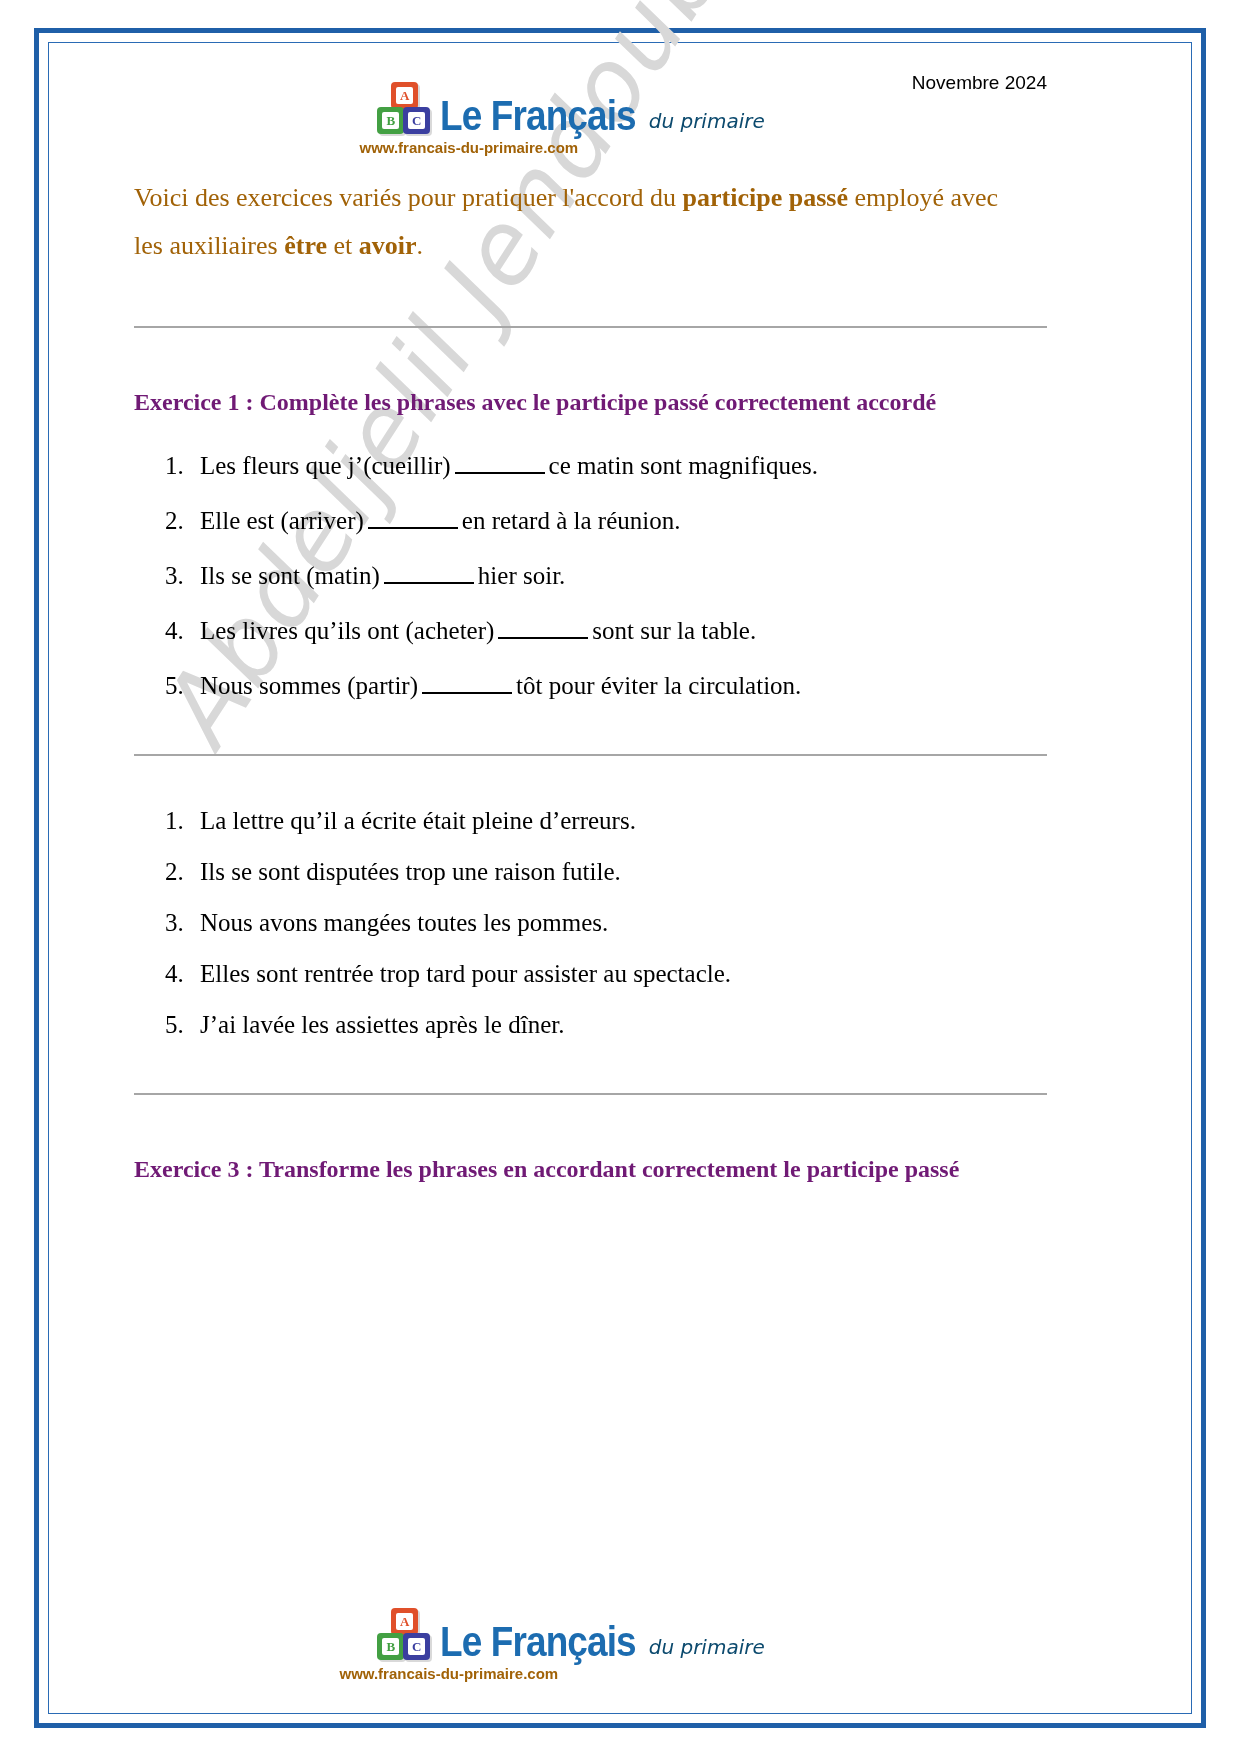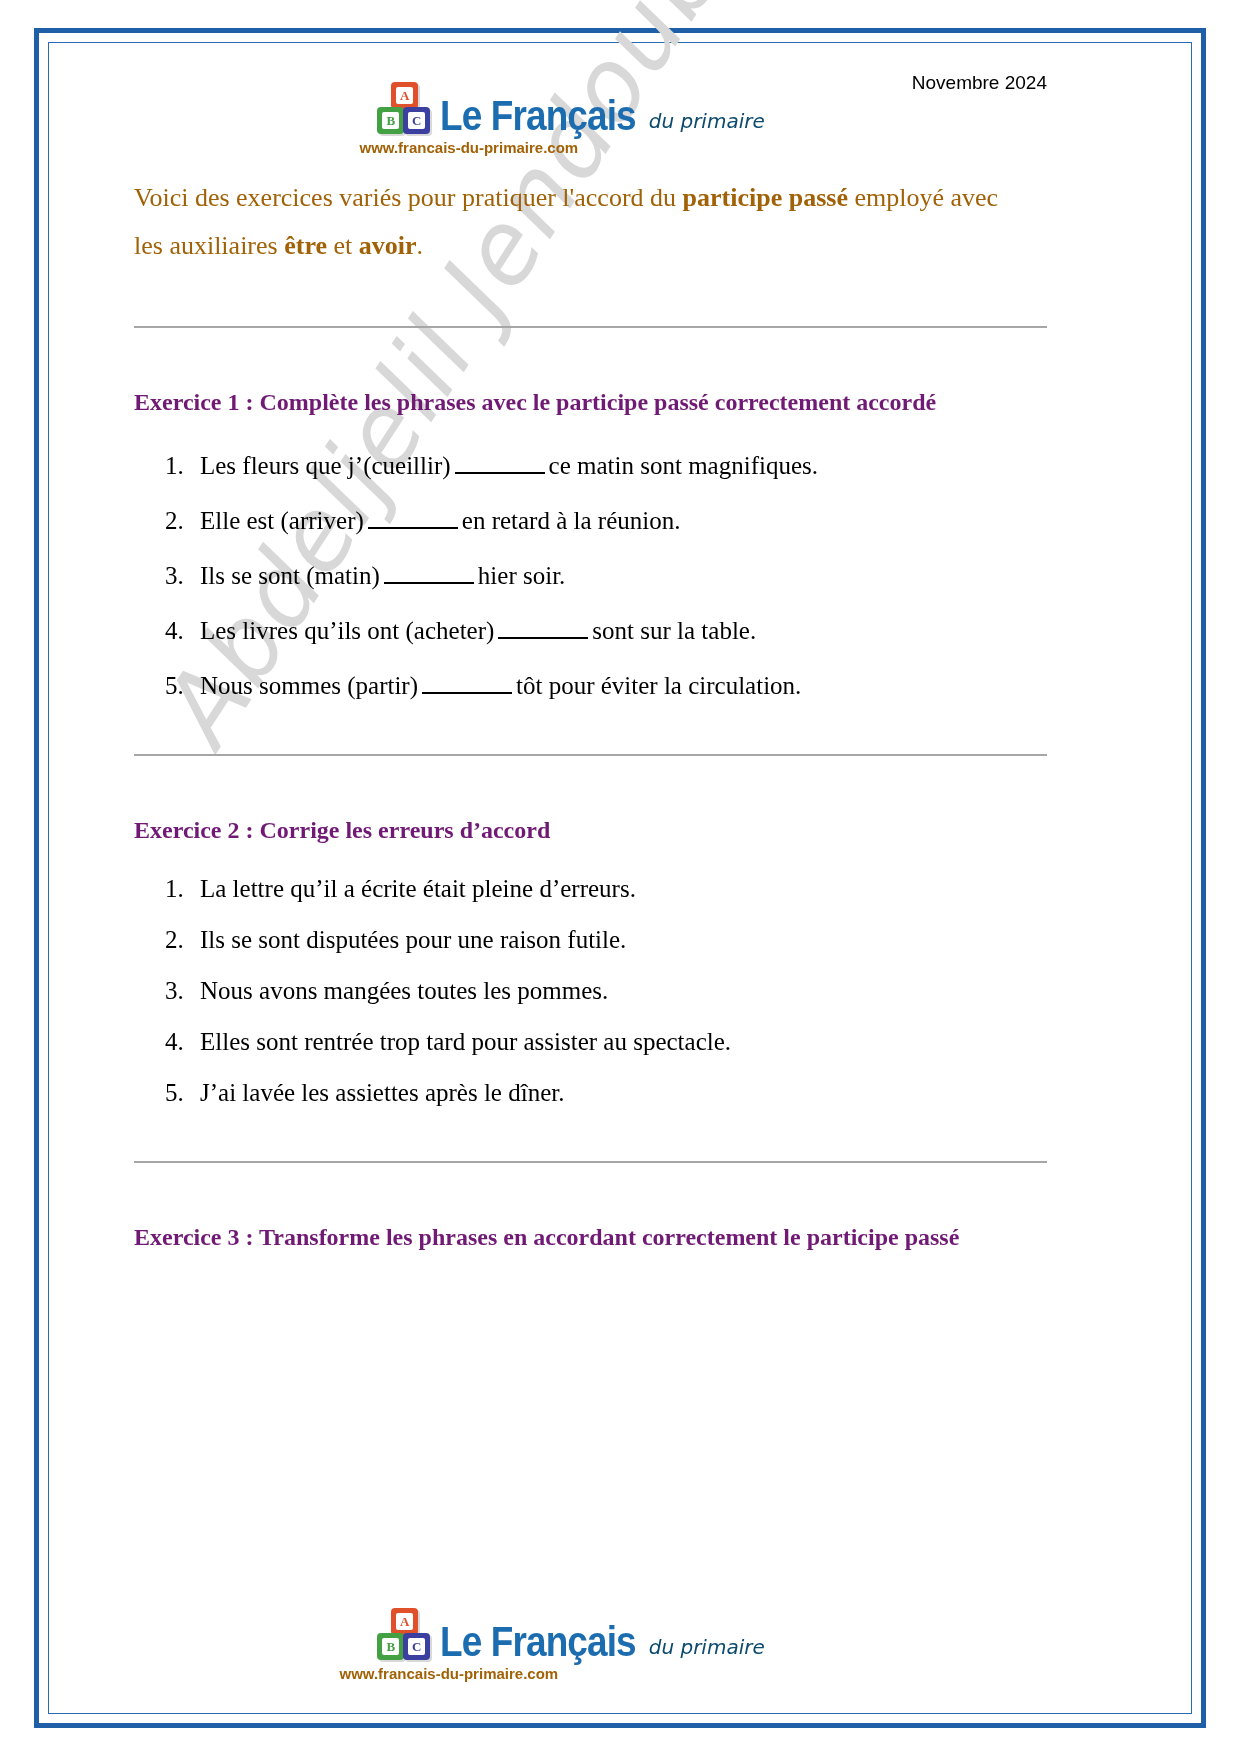--- a/index.html
+++ b/index.html
@@ -272,24 +272,23 @@
     <ol class="ex-list">
       <li><span>Les fleurs que j’(cueillir)</span><span class="blank"></span><span>ce matin sont magnifiques.</span></li>
       <li><span>Elle est (arriver)</span><span class="blank"></span><span>en retard à la réunion.</span></li>
       <li><span>Ils se sont (matin)</span><span class="blank"></span><span>hier soir.</span></li>
       <li><span>Les livres qu’ils ont (acheter)</span><span class="blank"></span><span>sont sur la table.</span></li>
       <li><span>Nous sommes (partir)</span><span class="blank"></span><span>tôt pour éviter la circulation.</span></li>
     </ol>
 
     <div class="rule"></div>
 
-    <h2 class="ex-title">Exercice 2 : Corrige les erreurs d’accord</h2>
     <ol class="ex-list">
       <li><span>La lettre qu’il a écrite était pleine d’erreurs.</span></li>
-      <li><span>Ils se sont disputées pour une raison futile.</span></li>
+      <li><span>Ils se sont disputées trop une raison futile.</span></li>
       <li><span>Nous avons mangées toutes les pommes.</span></li>
       <li><span>Elles sont rentrée trop tard pour assister au spectacle.</span></li>
       <li><span>J’ai lavée les assiettes après le dîner.</span></li>
     </ol>
 
     <div class="rule"></div>
 
     <h2 class="ex-title">Exercice 3 : Transforme les phrases en accordant correctement le participe passé</h2>
 
   </div>

